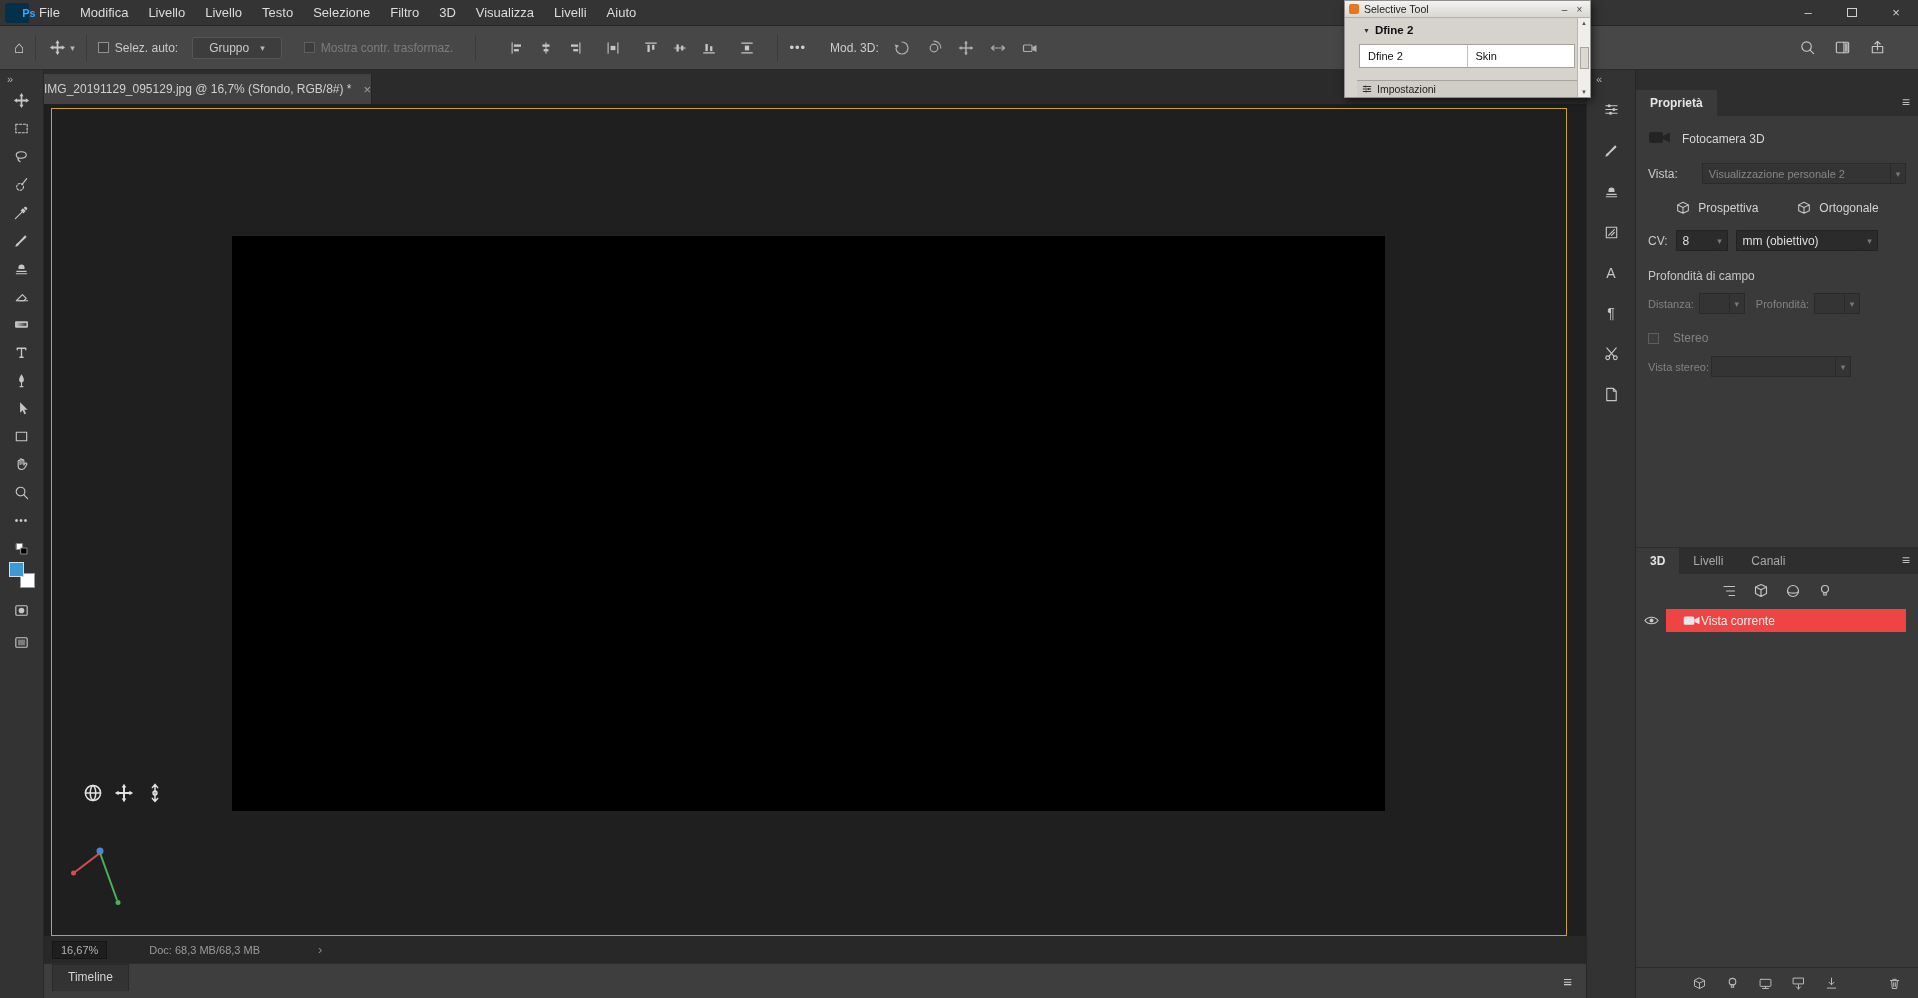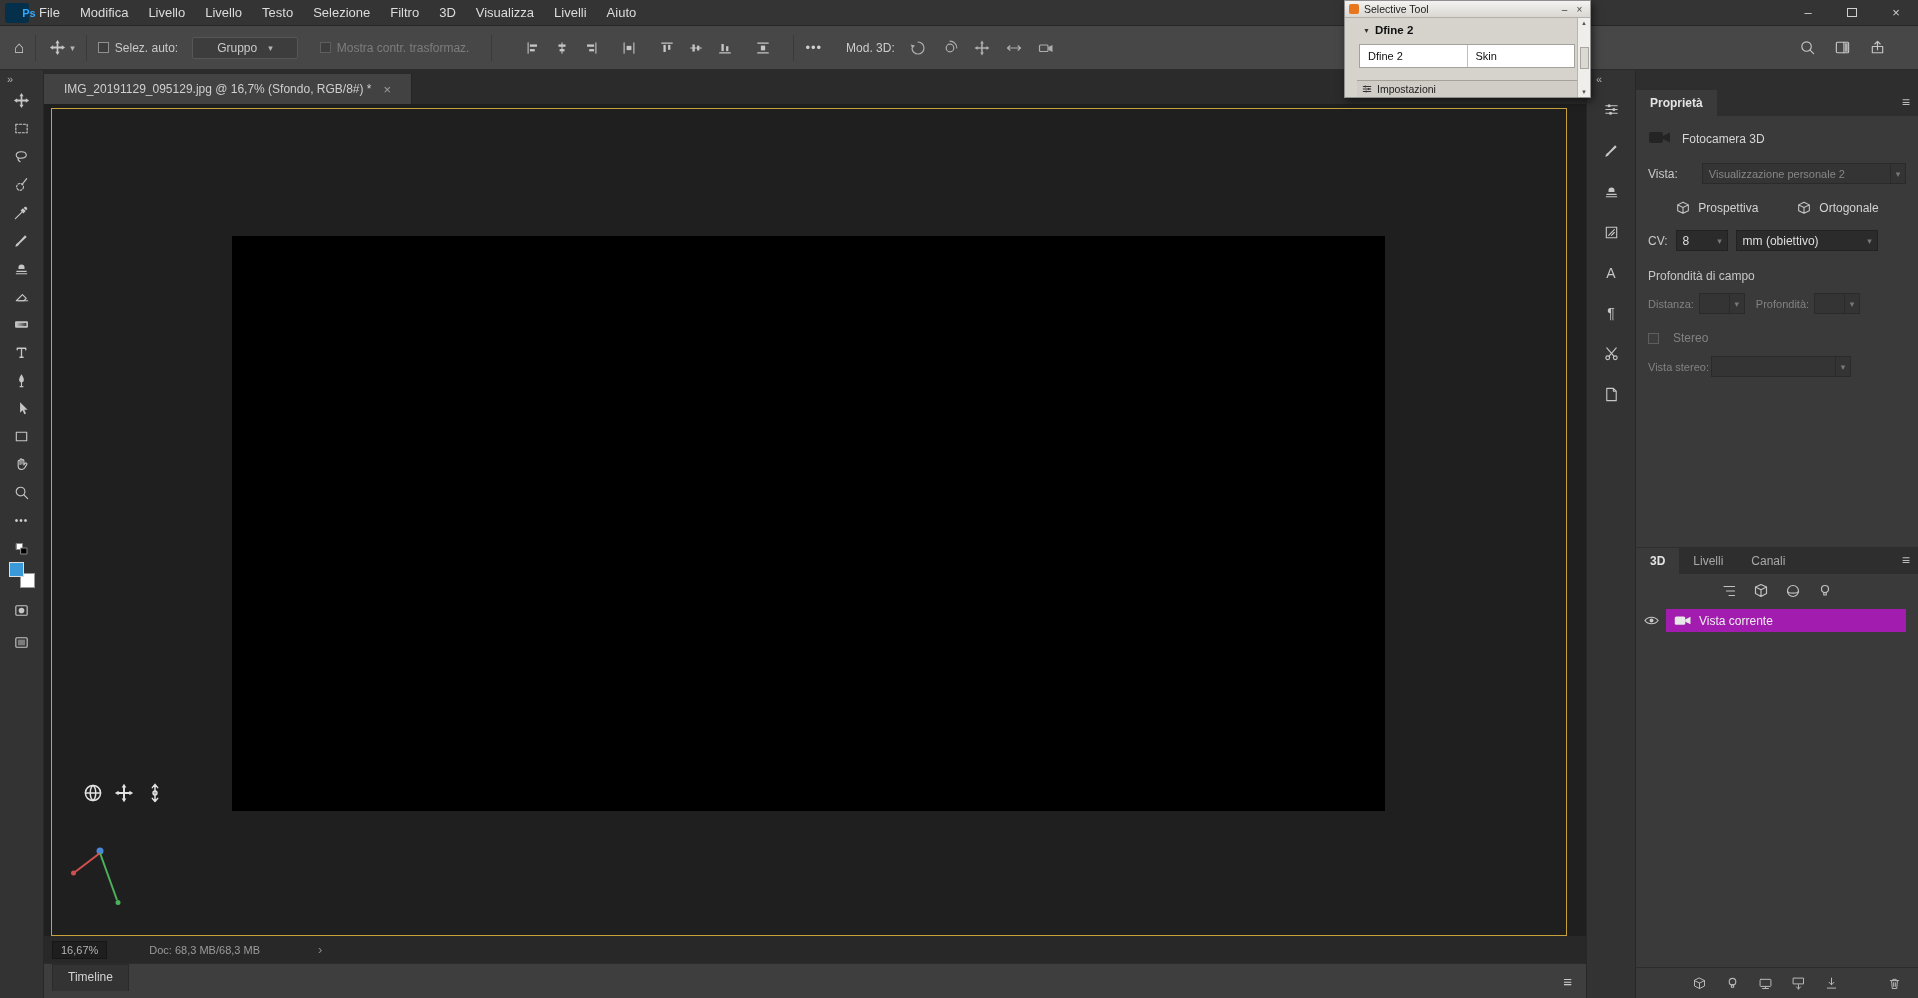--- a/index.html
+++ b/index.html
@@ -16,21 +16,21 @@
 
   
   .optionsbar { position:absolute; left:0; top:26px; right:0; height:44px; background:#474747; display:flex; align-items:center; font-size:12px; color:#c9c9c9; border-bottom:1px solid #2b2b2b; z-index:9; }
   .ob-div { width:1px; height:26px; background:#3a3a3a; margin:0 11px; flex:none; }
   .home-glyph { font-size:17px; color:#d2d2d2; margin-left:14px; }
   .toolpv { display:flex; align-items:center; margin-left:2px; }
   .caret { font-size:9px; color:#b5b5b5; margin-left:4px; }
   .cb { width:11px; height:11px; border:1px solid #909090; background:#3d3d3d; margin-right:6px; flex:none; }
   .cb.dis { border-color:#5e5e5e; }
   .dim { color:#7d7d7d; }
-  .dropdown-sm { display:flex; align-items:center; gap:7px; background:#3d3d3d; border:1px solid #565656; border-radius:2px; padding:3px 24px; margin-left:14px; }
+  .dropdown-sm { display:flex; align-items:center; gap:7px; background:#3d3d3d; border:1px solid #565656; border-radius:2px; padding:3px 16px; margin-left:14px; }
   .align-group { display:flex; gap:13px; margin-left:22px; align-items:center; }
   .gapL { margin-left:22px; }
   svg.ic { stroke:#c6c6c6; fill:none; stroke-width:1.2; stroke-linecap:round; stroke-linejoin:round; display:block; }
   svg.ic .f { fill:#c6c6c6; stroke:none; }
   .mod3d-label { margin-left:24px; color:#cdcdcd; }
   .mod3d-icons { display:flex; gap:14px; margin-left:14px; }
   .mod3d-icons svg { stroke:#aeaeae; }
   .mod3d-icons svg .f { fill:#aeaeae; }
   .ellip { font-size:13px; letter-spacing:1px; color:#cfcfcf; }
   .ob-right { margin-left:auto; display:flex; gap:18px; margin-right:32px; align-items:center; }
@@ -39,21 +39,21 @@
   .left-toolbar { position:absolute; left:0; top:70px; bottom:0; width:44px; background:#333; border-right:1px solid #282828; display:flex; flex-direction:column; align-items:center; z-index:8; }
   .tb-header { align-self:flex-start; color:#b0b0b0; font-size:11px; padding:3px 0 1px 7px; }
   .tool { width:30px; height:28px; display:flex; align-items:center; justify-content:center; }
   .mini-swatch { margin-top:8px; }
   .swatch-wrap { position:relative; width:26px; height:26px; margin-top:6px; }
   .swatch-bg { position:absolute; right:0; bottom:0; width:15px; height:15px; background:#fff; border:1px solid #999; }
   .swatch-fg { position:absolute; left:0; top:0; width:15px; height:15px; background:#3a9ad9; border:1px solid #ddd; }
 
   
   .tabbar { position:absolute; left:44px; top:70px; width:1542px; height:34px; background:#2b2b2b; display:flex; align-items:flex-end; z-index:5; }
-  .doc-tab { height:30px; display:flex; align-items:center; gap:12px; padding:0 20px; background:#424242; color:#cfcfcf; font-size:12px; border-right:1px solid #252525; }
+  .doc-tab { height:30px; display:flex; align-items:center; gap:12px; padding:0 0; background:#424242; color:#cfcfcf; font-size:12px; border-right:1px solid #252525; }
   .tab-close { color:#9f9f9f; font-size:13px; }
 
   
   .canvas { position:absolute; left:44px; top:104px; width:1542px; height:832px; background:#1f1f1f; overflow:hidden; z-index:1; }
   .doc-border { position:absolute; left:7px; top:4px; width:1516px; height:828px; border:1px solid #c7a23a; }
   .photo { position:absolute; left:188px; top:132px; width:1153px; height:575px; background:#000; }
   .cam-controls { position:absolute; left:38px; top:678px; display:flex; gap:9px; }
   .cam-controls svg { stroke:#e3e3e3; }
   .cam-controls svg .f { fill:#e3e3e3; }
   .axis { position:absolute; left:22px; top:735px; }
@@ -100,21 +100,21 @@
   .dof-title { margin-top:18px; color:#c6c6c6; }
   .r-dof { margin-top:10px; gap:5px; font-size:11px; color:#828282; }
   .r-stereo { margin-top:17px; gap:8px; color:#828282; }
   .r-vstereo { margin-top:11px; gap:2px; font-size:11px; color:#828282; }
 
   .layers-group { flex:1; display:flex; flex-direction:column; background:#3a3a3a; }
   .filter-row { display:flex; justify-content:center; gap:16px; margin-top:9px; }
   .filter-row svg { stroke:#c2c2c2; }
   .view-row { display:flex; align-items:center; margin-top:10px; height:23px; }
   .eye-cell { width:30px; display:flex; justify-content:center; }
-  .current-row { flex:1; margin-right:12px; background:#a21caf; display:flex; align-items:center; gap:7px; padding-left:8px; color:#eeeeee; font-size:12px; height:100%; }
+  .current-row { flex:1; margin-right:12px; background:#ef4444; display:flex; align-items:center; padding-left:17px; color:#eeeeee; font-size:12px; height:100%; }
   .current-row svg .f { fill:#e8e8e8; }
   .lg-fill { flex:1; }
   .bottom-bar { height:31px; border-top:1px solid #2c2c2c; display:flex; align-items:center; gap:18px; padding-left:56px; }
   .bottom-bar svg { stroke:#b8b8b8; }
   .bottom-bar .trash { margin-left:auto; margin-right:16px; }
 
   
   .float-panel { position:absolute; left:1344px; top:0; width:247px; height:98px; background:#d6d3cd; border:1px solid #8f8f8f; box-shadow:2px 3px 8px rgba(0,0,0,.55); z-index:100; color:#111; }
   .fp-title { height:17px; background:linear-gradient(#f4f3f1,#dad7d2); display:flex; align-items:center; padding:0 3px 0 4px; border-bottom:1px solid #b3b0aa; }
   .fp-ticon { width:10px; height:10px; background:#e8761f; border-radius:2px; flex:none; }

